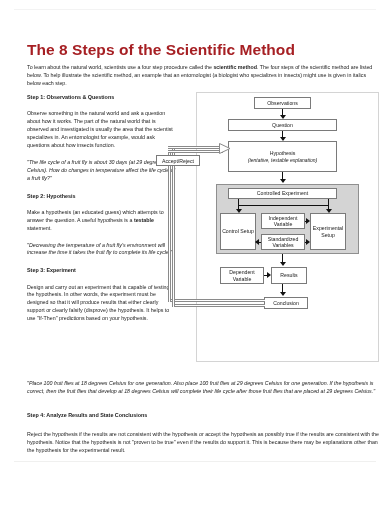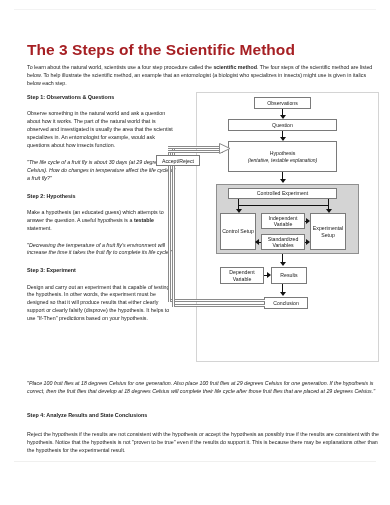--- a/index.html
+++ b/index.html
@@ -190,21 +190,21 @@
   }
 </style>
 </head>
 <body>
 
 <div class="page">
 
   <div class="scan-edge-top"></div>
   <div class="scan-edge-bottom"></div>
 
-  <div class="title">The 3 Steps of the Scientific Method</div>
+  <div class="title">The 8 Steps of the Scientific Method</div>
 
   <div class="intro"><span>To learn about the natural world, scientists use a four step procedure called the </span><b>scientific method</b><span>. The four steps of the scientific method are listed below. To help illustrate the scientific method, an example that an entomologist (a biologist who specializes in insects) might use is given in italics below each step.</span></div>
 
   <div class="col-left">
 
     <div class="step-head">Step 1: Observations &amp; Questions</div>
     <div class="para">Observe something in the natural world and ask a question about how it works. The part of the natural world that is observed and investigated is usually the area that the scientist specializes in. An entomologist for example, would ask questions about how insects function.</div>
     <div class="italic">"The life cycle of a fruit fly is about 30 days (at 29 degrees Celsius). How do changes in temperature affect the life cycle of a fruit fly?"</div>
 
     <div class="step-head">Step 2: Hypothesis</div>

